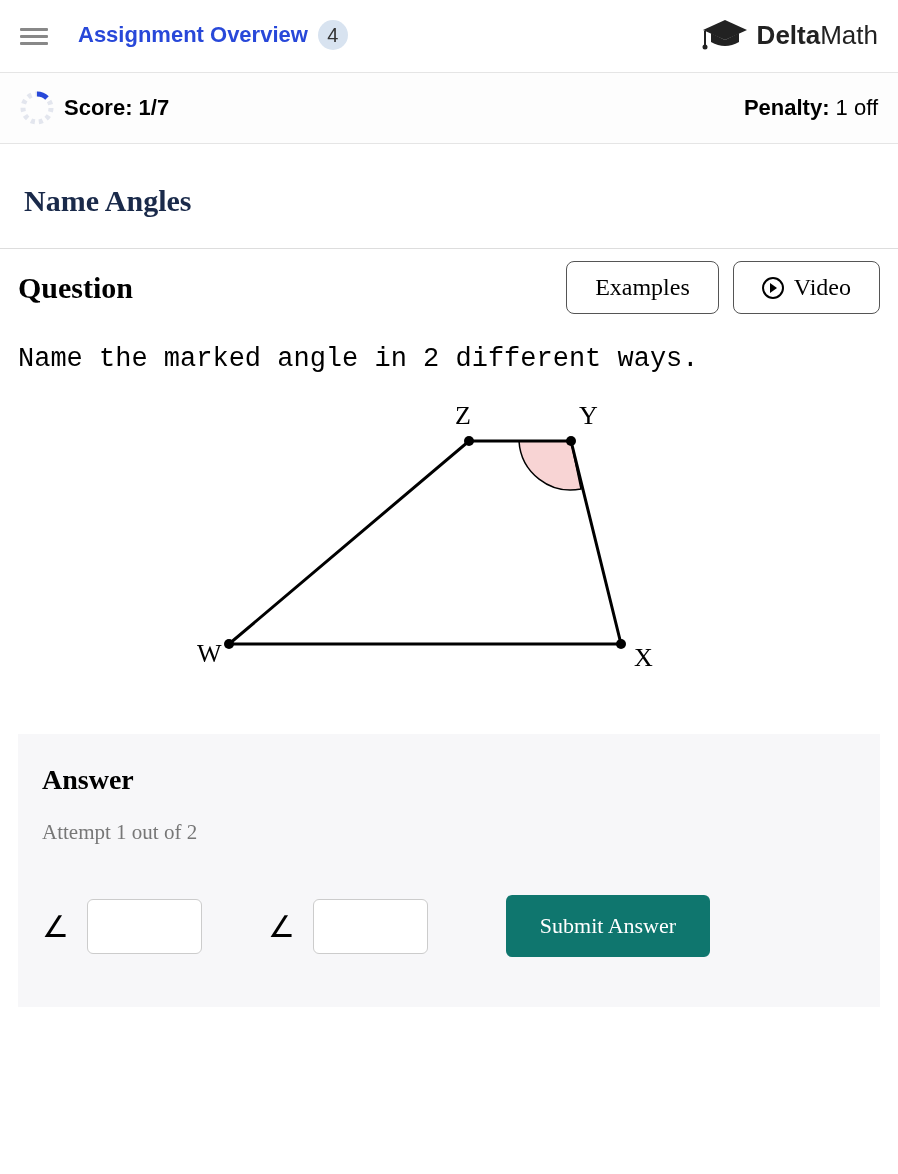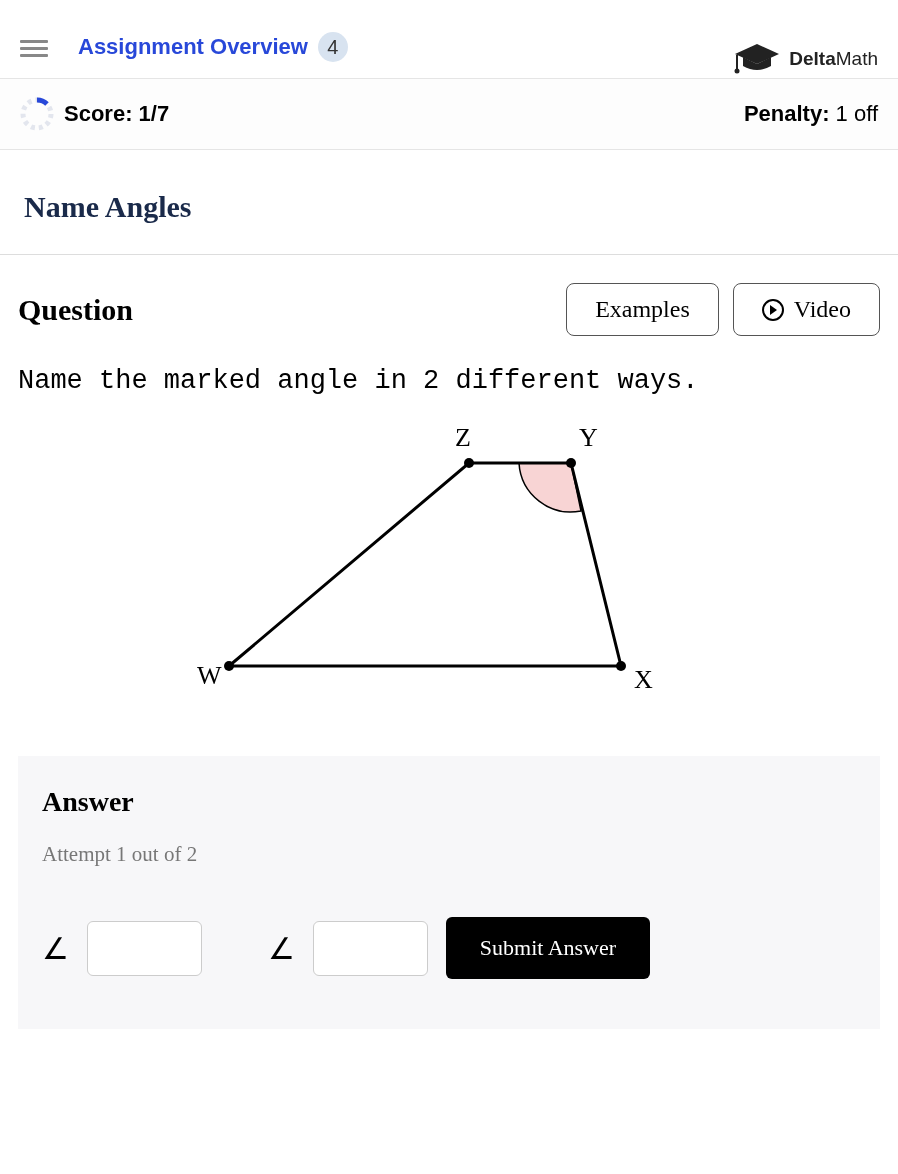--- a/index.html
+++ b/index.html
@@ -1,53 +1,53 @@
 <!DOCTYPE html>
 <html><head>
   <meta charset="utf-8">
   <style>
     * { margin: 0; padding: 0; box-sizing: border-box; }
     body { font-family: Georgia, 'Times New Roman', serif; background: #fff; width: 898px; }
     
-    .topbar { display: flex; align-items: center; padding: 18px 20px 2px 20px; border-bottom: 1px solid #e5e5e5; justify-content: center; }
+    .topbar { display: flex; align-items: center; padding: 18px 20px 20px 20px; border-bottom: 1px solid #e5e5e5; justify-content: center; }
     .menu-icon { width: 28px; height: 22px; cursor: pointer; margin-right: 30px; }
     .menu-icon div { height: 3px; background: #888; margin: 4px 0; border-radius: 1px; }
     .assignment-link { color: #2848d9; font-weight: bold; font-size: 22px; font-family: Arial, sans-serif; }
     .badge { background: #d8e3f0; color: #333; border-radius: 50%; width: 30px; height: 30px; display: inline-flex; align-items: center; justify-content: center; font-size: 20px; margin-left: 10px; font-family: Arial, sans-serif; }
-    .logo { margin-left: auto; display: flex; align-items: center; font-size: 19px; font-family: Arial, sans-serif; color: #222; margin-top: 24px; }
+    .logo { margin-left: auto; display: flex; align-items: center; font-size: 26px; font-family: Arial, sans-serif; color: #222; }
     .logo svg { margin-right: 8px; }
     .logo .bold { font-weight: bold; }
     
     .scorebar { display: flex; align-items: center; padding: 18px 20px; border-bottom: 1px solid #e5e5e5; background:#fdfdfd; }
     .score-icon { width: 34px; height: 34px; margin-right: 10px; position: relative; }
     .score-text { font-size: 22px; font-weight: bold; font-family: Arial, sans-serif; text-align: center; }
     .penalty { margin-left: auto; font-size: 22px; font-family: Arial, sans-serif; }
     .penalty .bold { font-weight: bold; }
     
     .section-title { font-size: 30px; font-weight: bold; color: #1a2a4a; padding: 40px 20px 30px 24px; font-family: Georgia, serif; }
     
-    .question-card { border-top: 1px solid #ddd; padding: 28px 18px; }
+    .question-card { border-top: 1px solid #ddd; padding: 12px 18px; }
     .question-header { display: flex; align-items: center; margin-bottom: 30px; }
     .question-title { font-size: 30px; font-weight: bold; font-family: Georgia, serif; }
     .qbuttons { margin-left: auto; display: flex; gap: 14px; }
     .qbtn { border: 1.5px solid #555; background: #fff; border-radius: 8px; padding: 12px 28px; font-size: 24px; font-family: Georgia, serif; display: flex; align-items: center; gap: 10px; cursor: pointer; }
     .play-circle { width: 22px; height: 22px; border: 2px solid #000; border-radius: 50%; display: inline-flex; align-items: center; justify-content: center; }
     .play-triangle { width: 0; height: 0; border-left: 7px solid #000; border-top: 5px solid transparent; border-bottom: 5px solid transparent; margin-left: 2px; }
     
     .prompt { font-size: 27px; font-family: Liberation Mono, monospace; margin-bottom: 20px; }
     
     .figure { display: flex; justify-content: center; margin: 20px 0 40px 0; }
     
     .answer-section { background: #f7f7f9; padding: 30px 24px 50px 24px; margin-top: 20px; }
     .answer-title { font-size: 28px; font-weight: bold; font-family: Georgia, serif; margin-bottom: 24px; }
     .attempt-text { font-size: 21px; color: #777; font-family: Georgia, serif; margin-bottom: 50px; }
     .answer-row { display: flex; align-items: center; gap: 18px; }
     .angle-symbol { font-size: 30px; font-family: Georgia, serif; }
     .answer-input { width: 115px; height: 55px; border: 1px solid #ccc; border-radius: 6px; font-size: 22px; padding: 6px 10px; background:#fff; }
-    .submit-btn { background: #000000; color: #fff; border: none; border-radius: 6px; padding: 18px 34px; font-size: 22px; font-family: Georgia, serif; cursor: pointer; }
+    .submit-btn { background: #0f766e; color: #fff; border: none; border-radius: 6px; padding: 18px 34px; font-size: 22px; font-family: Georgia, serif; cursor: pointer; margin-left: 60px; }
   </style>
 </head>
 <body>
 
 <div class="topbar">
   <div class="menu-icon">
     <div></div>
       <div></div>
       <div></div>
   </div>

